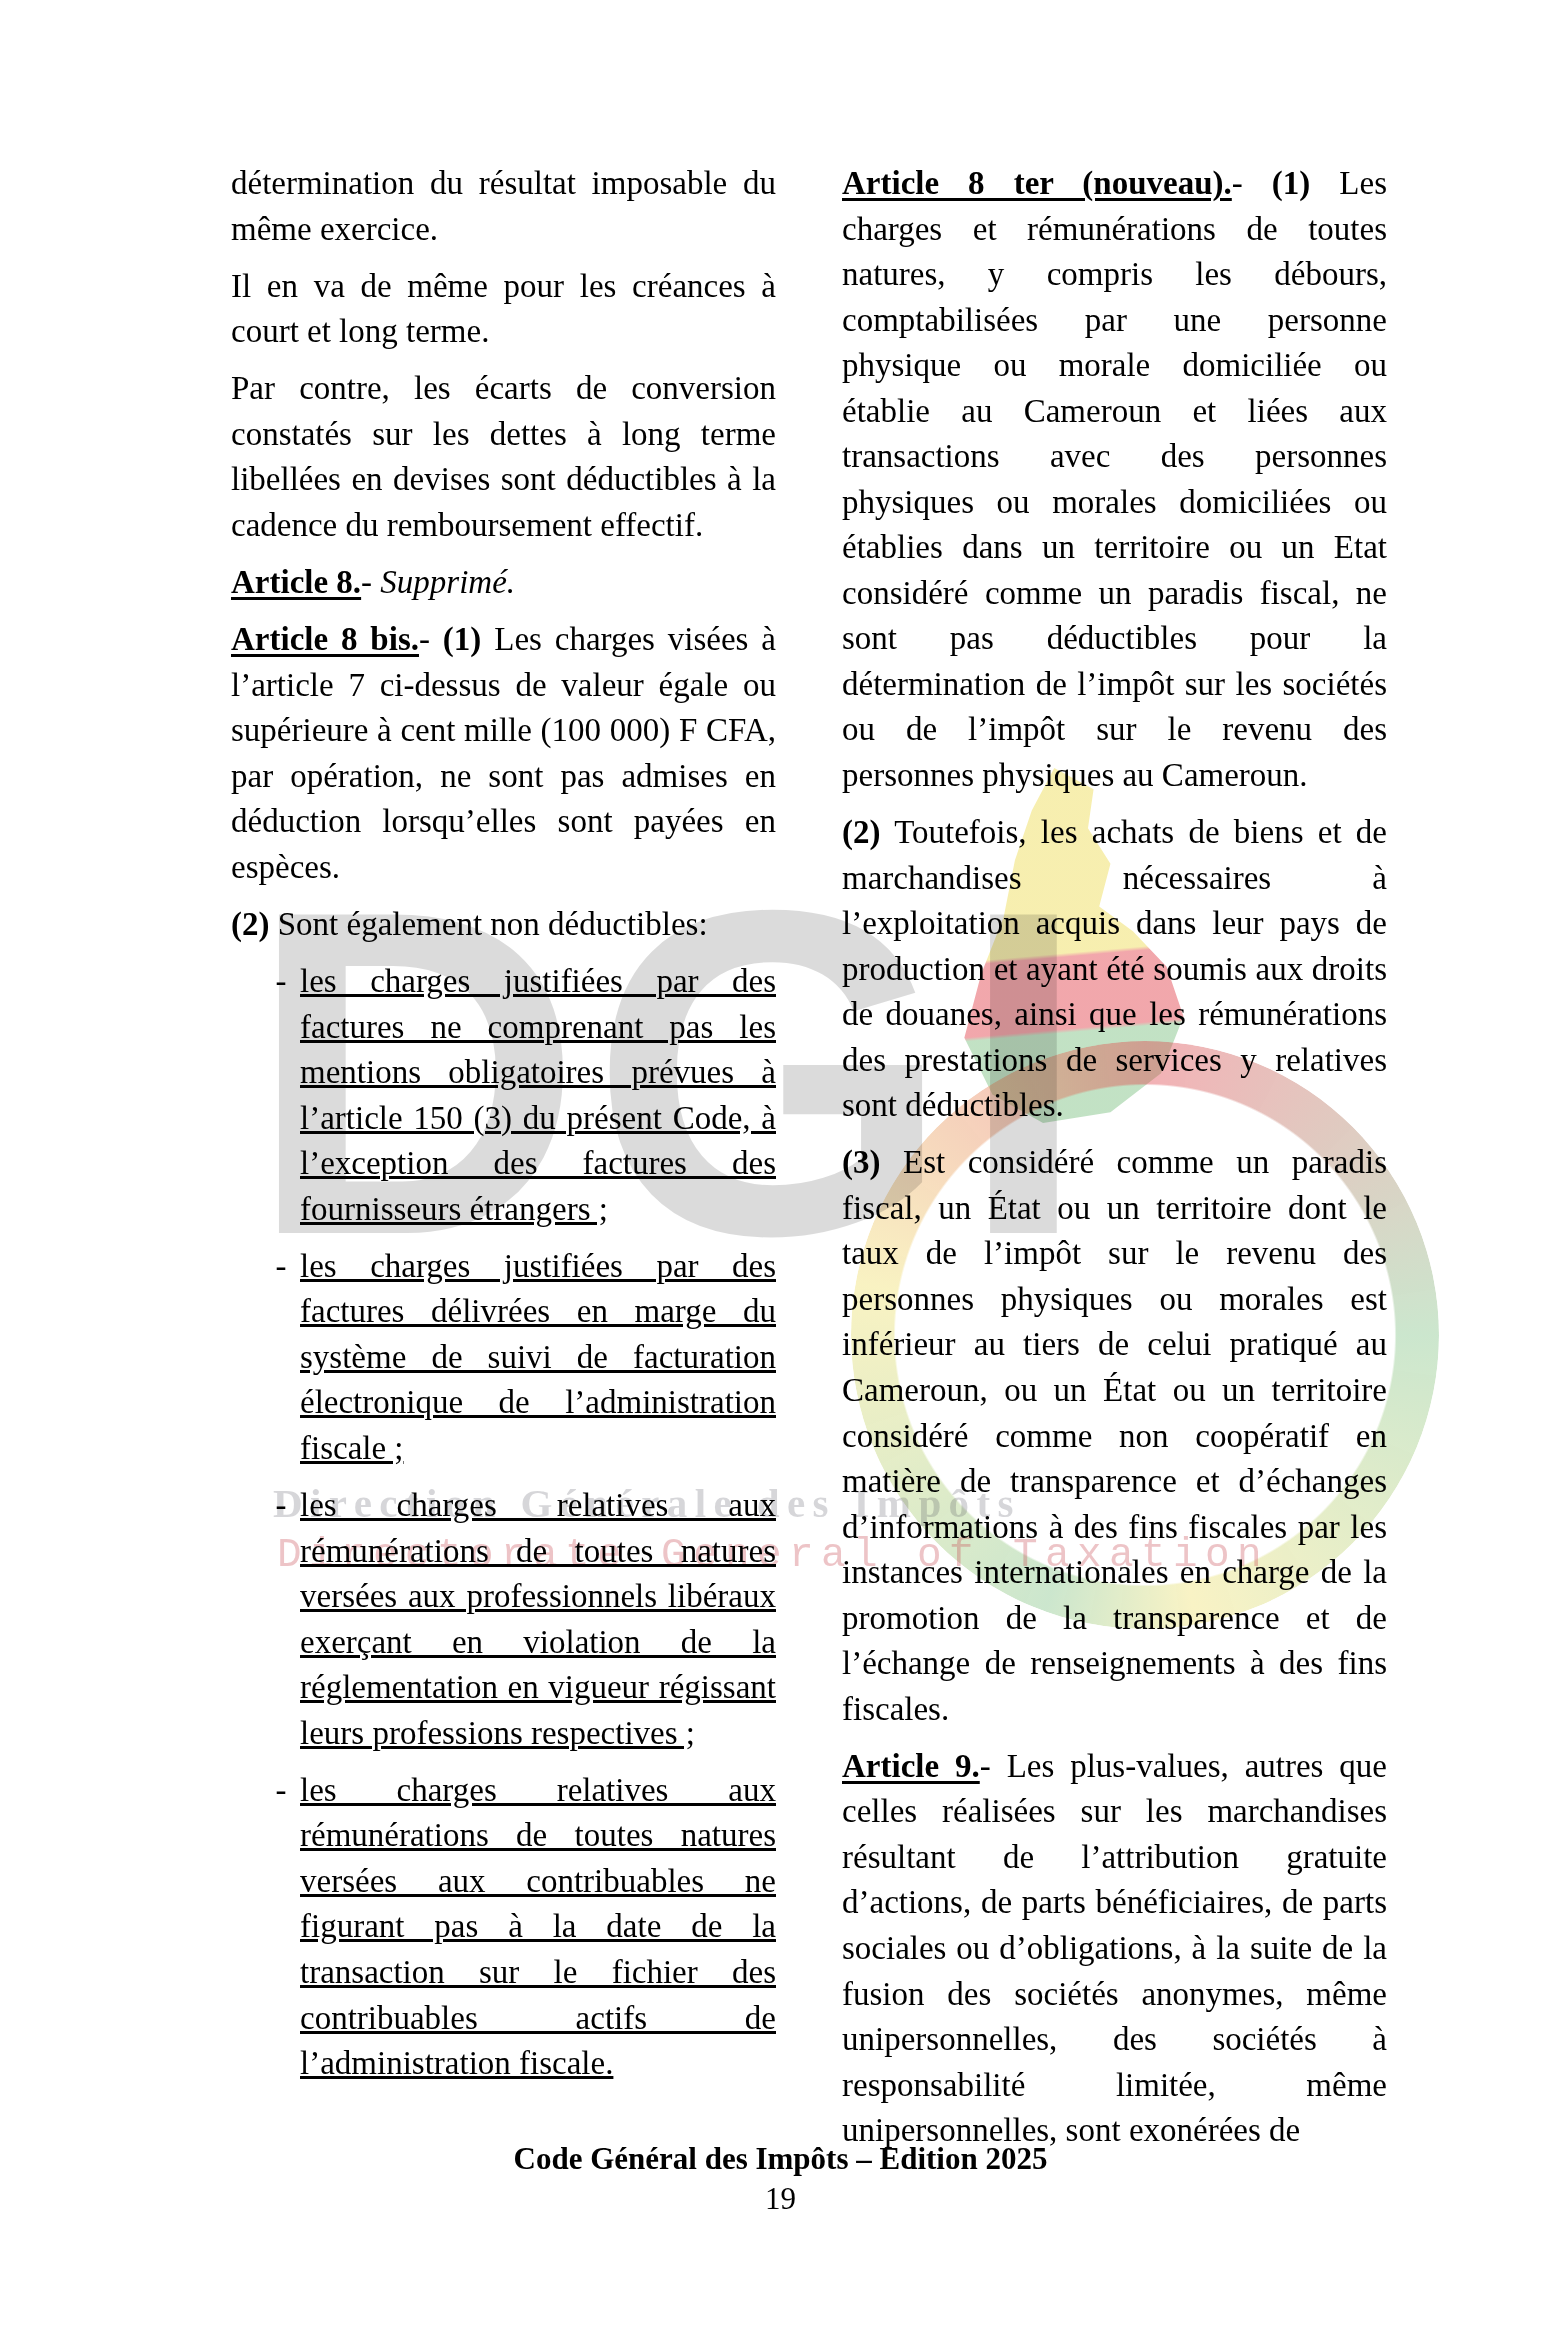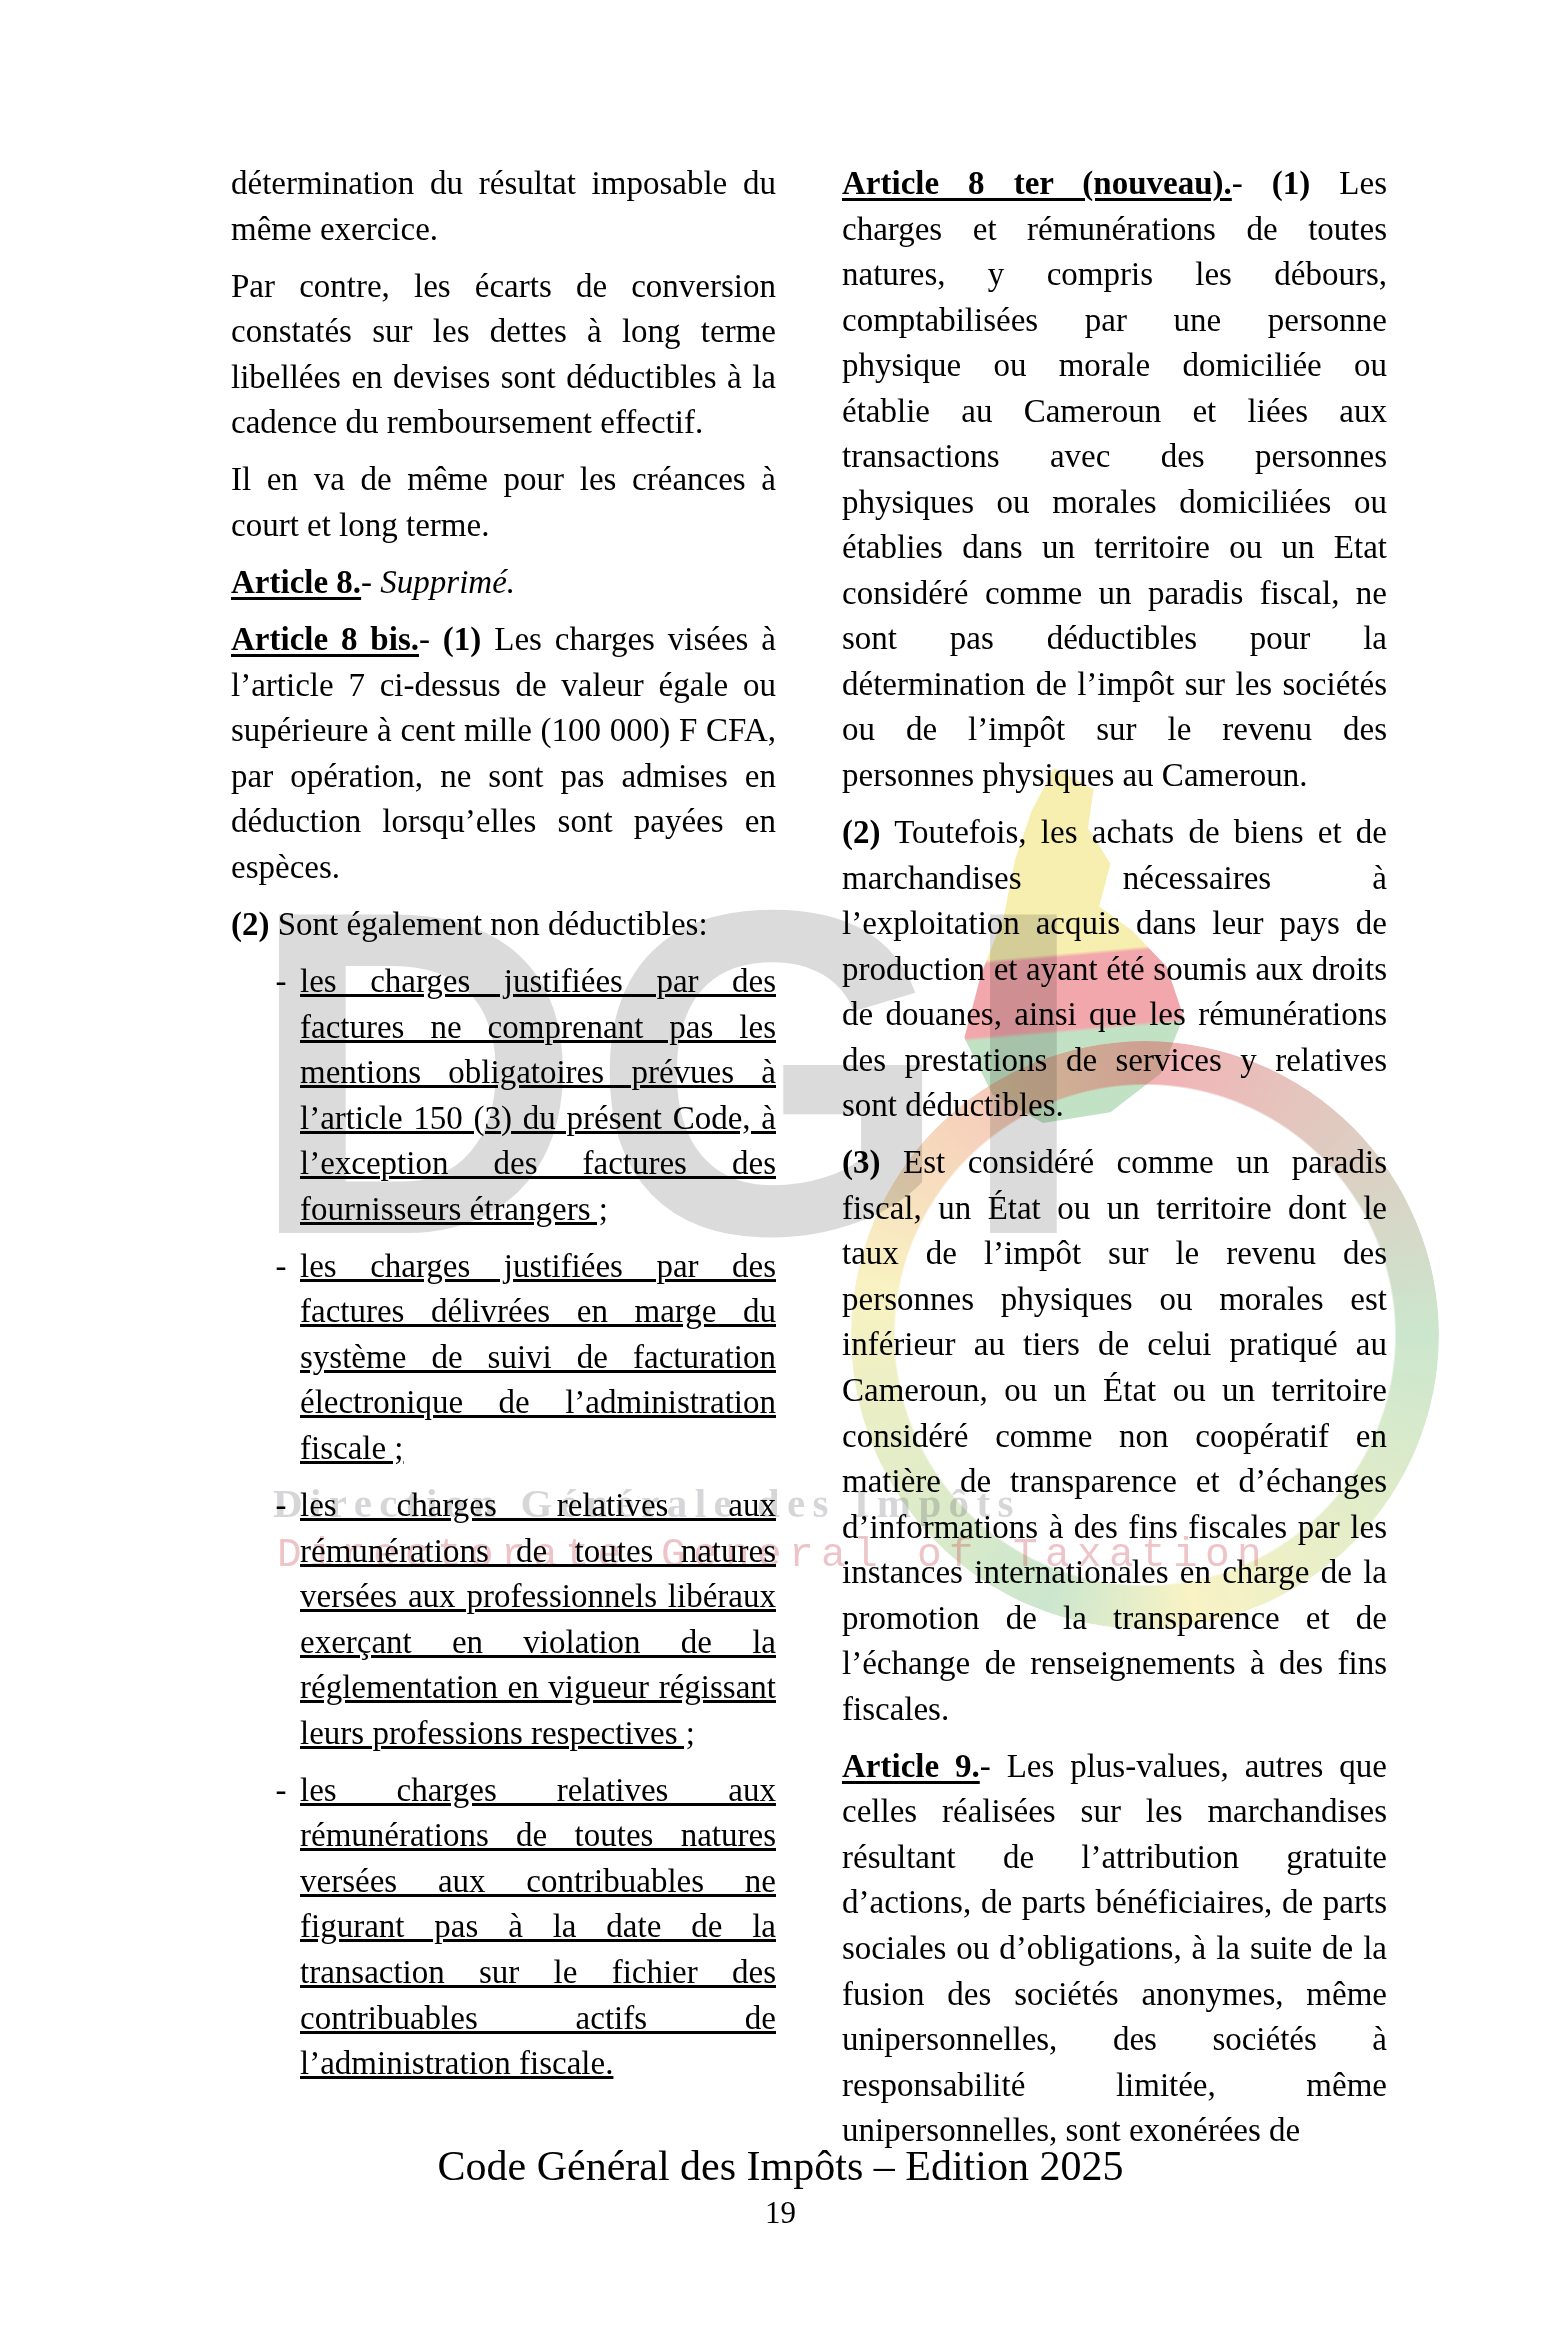--- a/index.html
+++ b/index.html
@@ -166,22 +166,23 @@
   
   #footer {
     position: absolute;
     left: 0;
     top: 2140px;
     width: 1561px;
     text-align: center;
     z-index: 3;
   }
   #footer .f-line {
-    font-size: 42px;
+    font-size: 31px;
     line-height: 1.25;
+    font-weight: bold;
   }
   #footer .f-page {
     font-size: 31px;
     line-height: 1.3;
   }
 </style>
 </head>
 <body>
 
 <div id="watermark-layer">
@@ -193,23 +194,23 @@
 </div>
 
 <div id="content">
 
   <div class="columns">
 
     <div class="column">
 
       <p class="para">détermination du résultat imposable du même exercice.</p>
 
+      <p class="para">Il en va de même pour les créances à court et long terme.</p>
+
       <p class="para">Par contre, les écarts de conversion constatés sur les dettes à long terme libellées en devises sont déductibles à la cadence du remboursement effectif.</p>
-
-      <p class="para">Il en va de même pour les créances à court et long terme.</p>
 
       <p class="para"><span class="art-head">Article 8.</span><span>- </span><span class="ital">Supprimé.</span></p>
 
       <p class="para"><span class="art-head">Article 8 bis.</span><span>- </span><span class="num">(1)</span><span> Les charges visées à l’article 7 ci-dessus de valeur égale ou supérieure à cent mille (100 000) F CFA, par opération, ne sont pas admises en déduction lorsqu’elles sont payées en espèces.</span></p>
 
       <p class="para"><span class="num">(2)</span><span> Sont également non déductibles:</span></p>
 
       <ul class="bullets">
         <li>les charges justifiées par des factures ne comprenant pas les mentions obligatoires prévues à l’article 150 (3) du présent Code, à l’exception des factures des fournisseurs étrangers ;</li>
         <li>les charges justifiées par des factures délivrées en marge du système de suivi de facturation électronique de l’administration fiscale ;</li>

